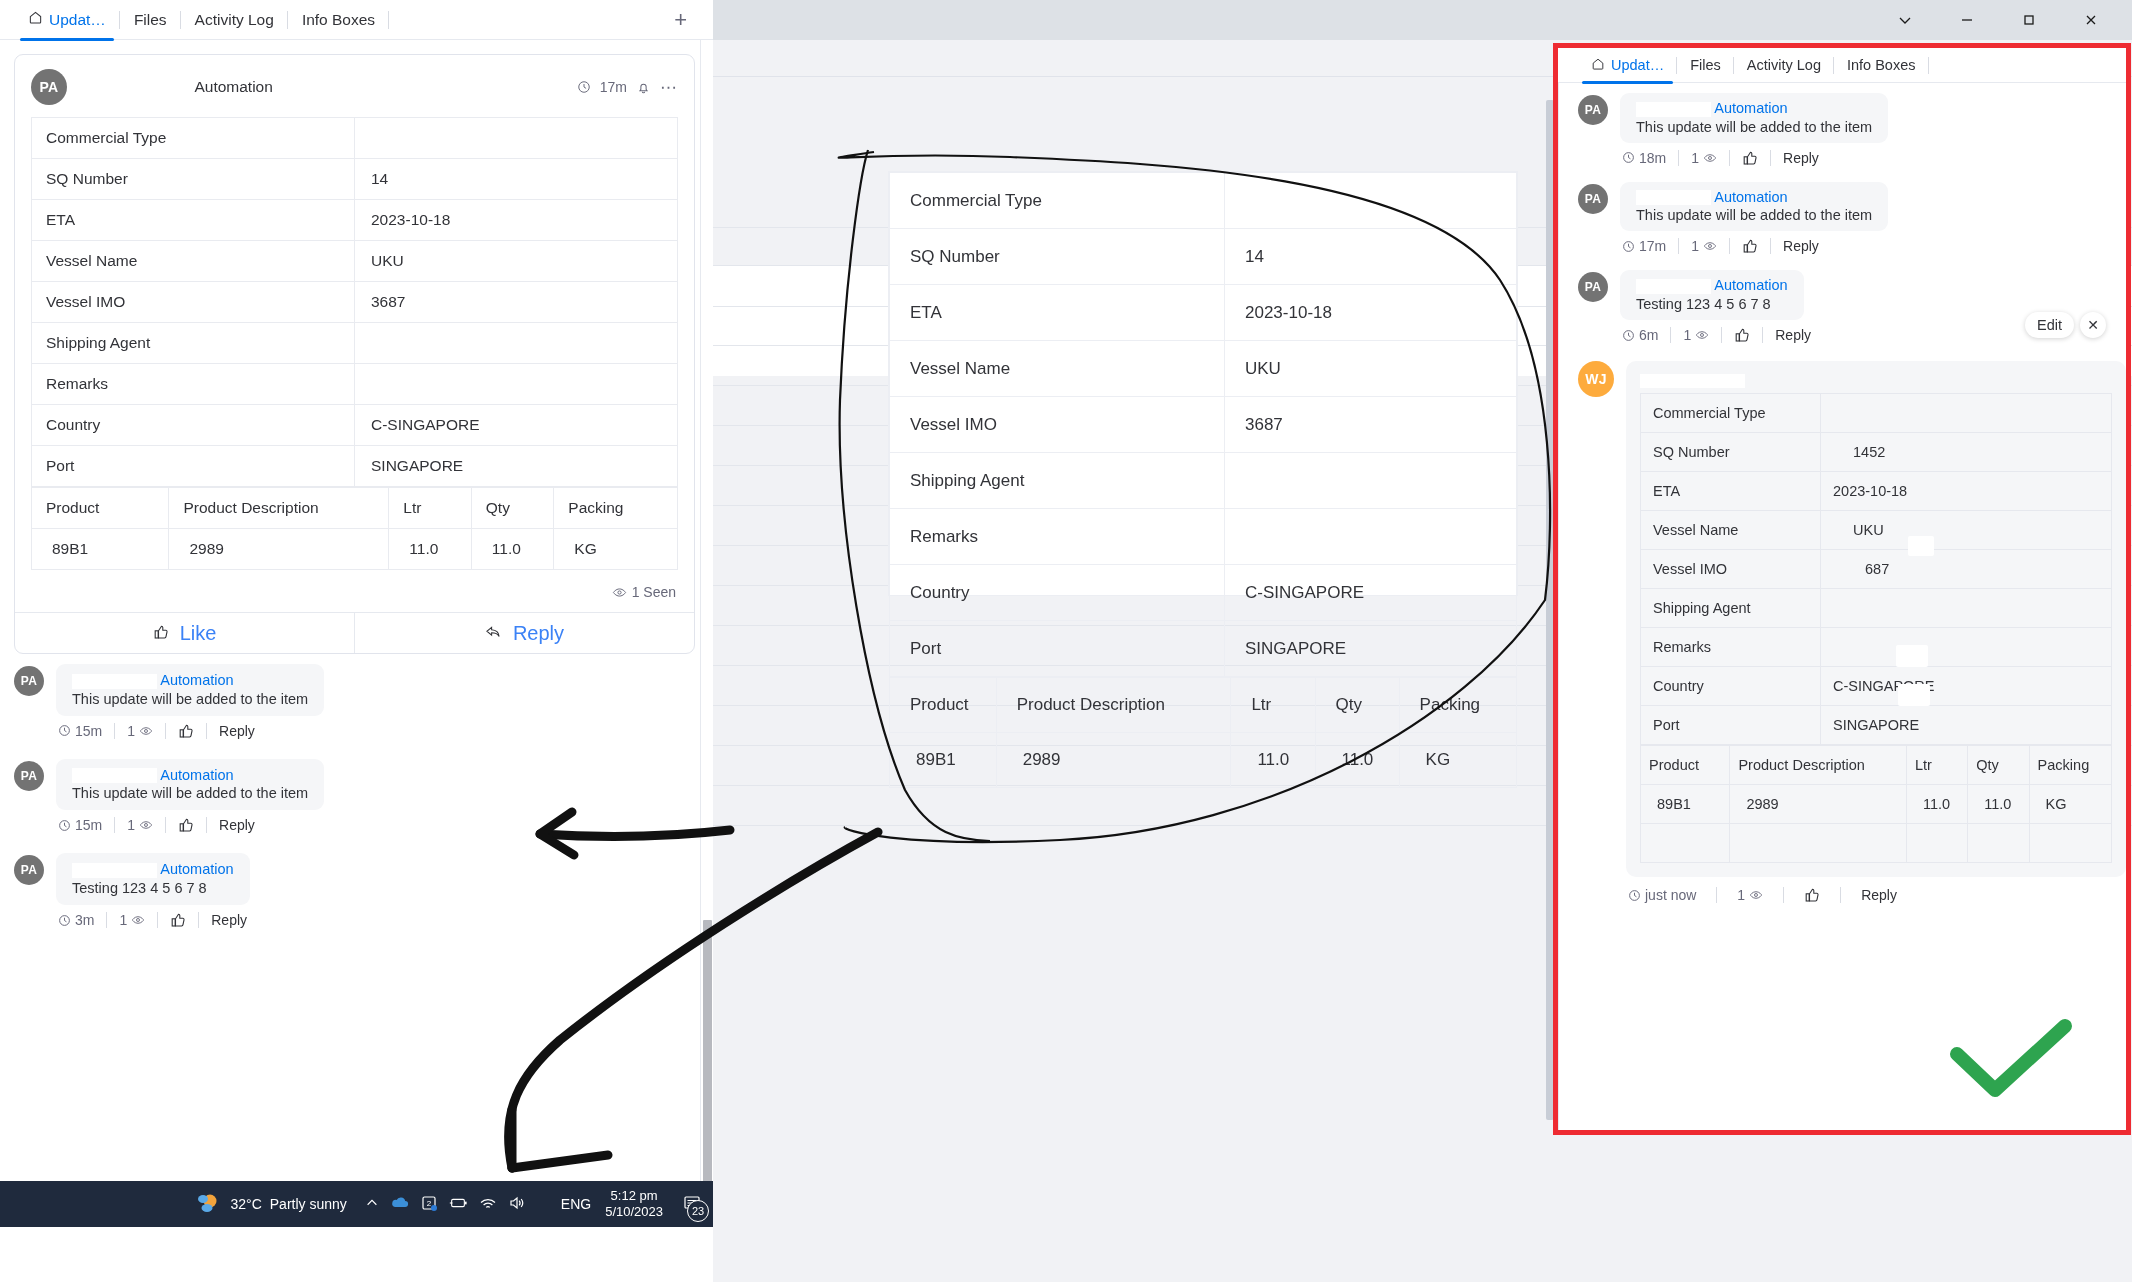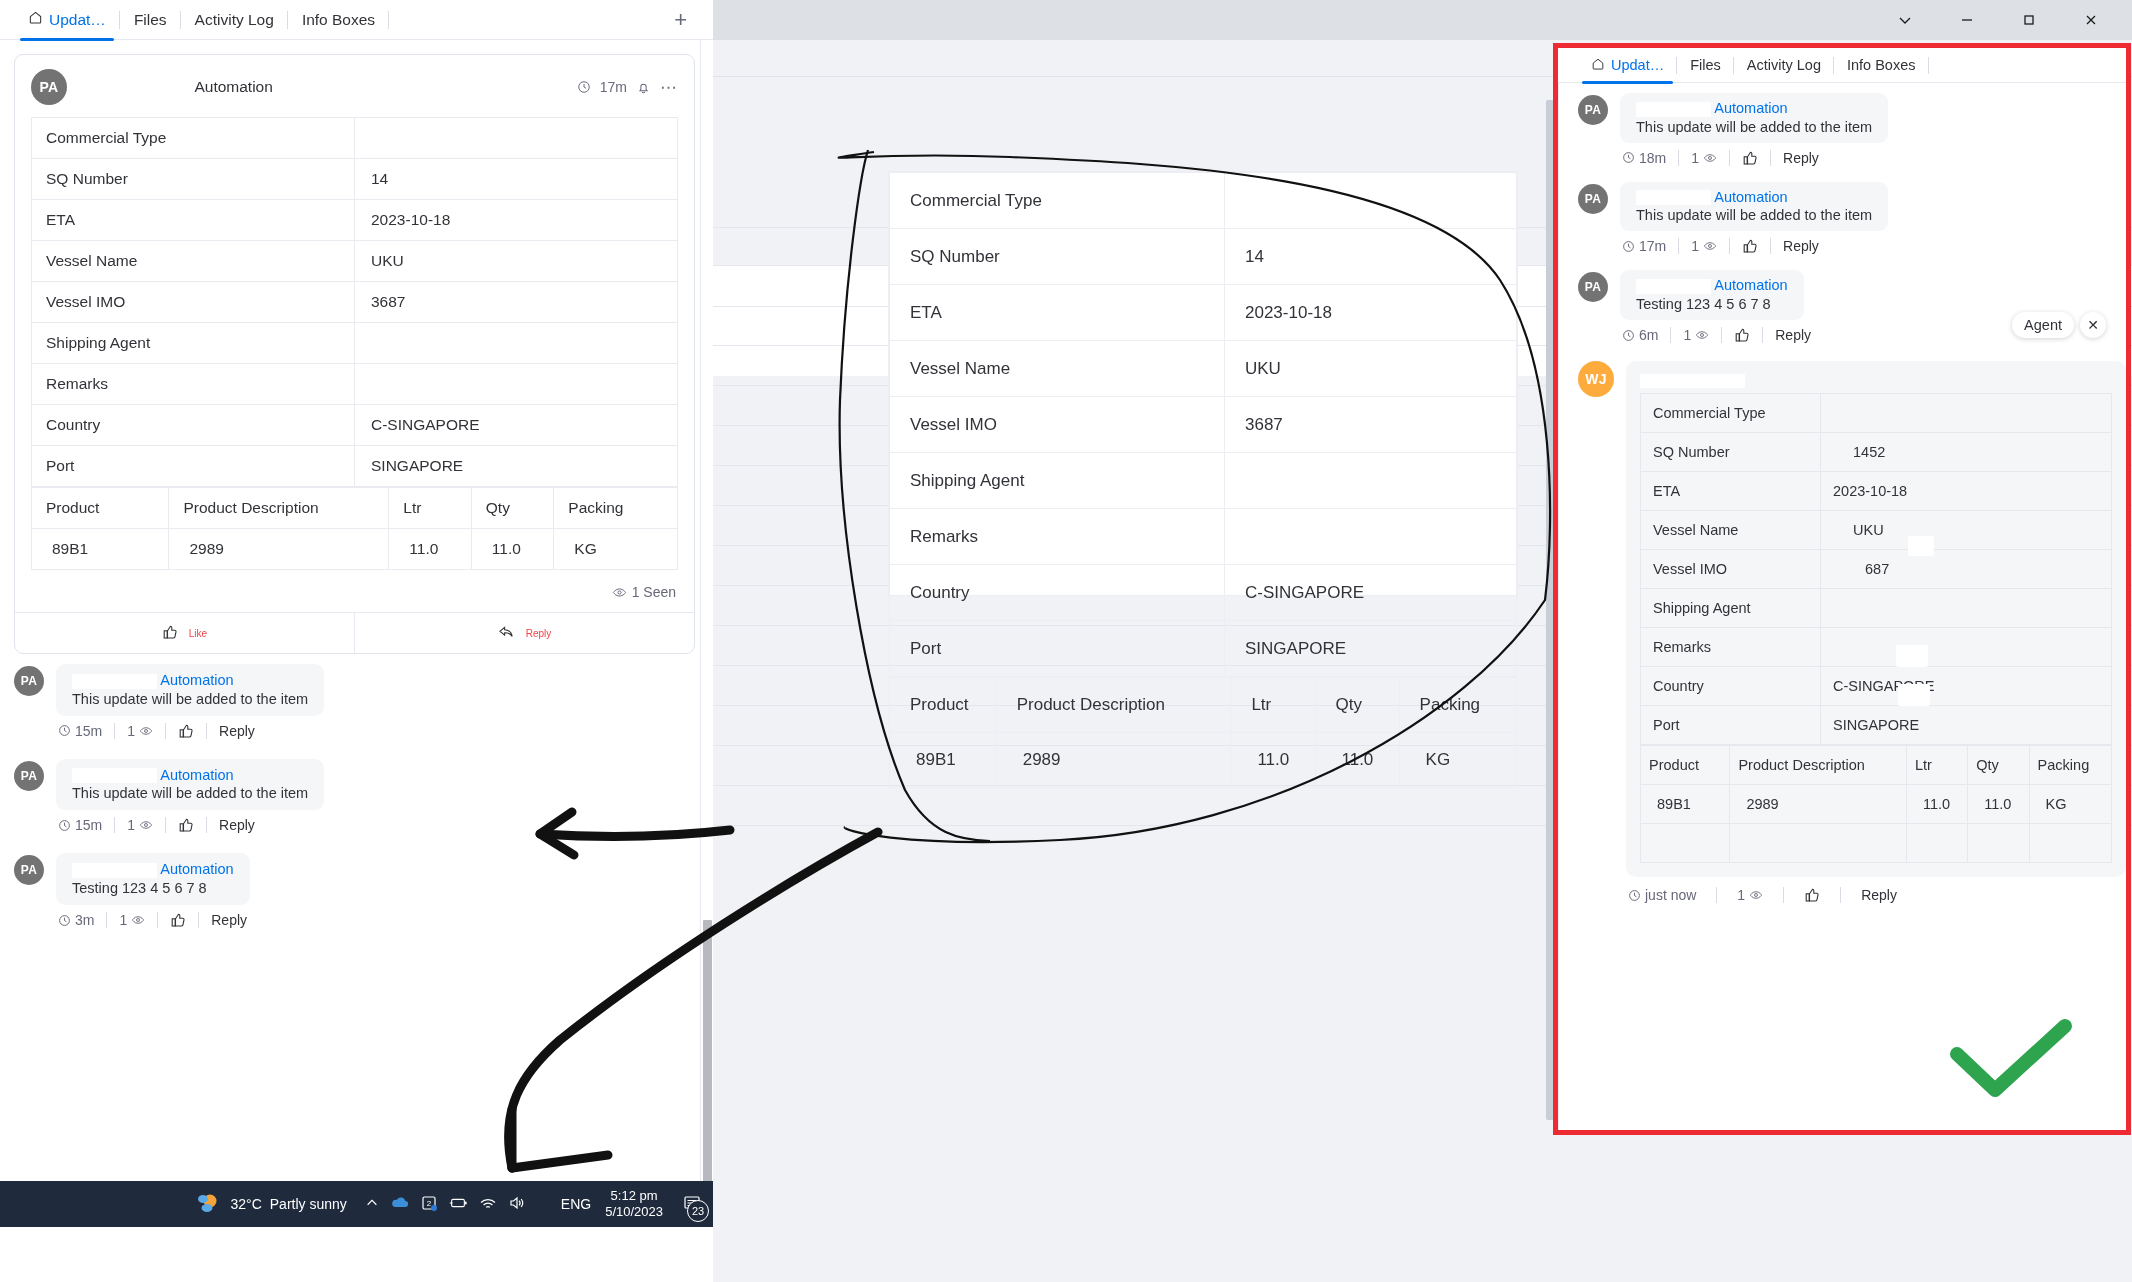--- a/index.html
+++ b/index.html
@@ -90,21 +90,21 @@
   .prod-tbl td.c-pack, .prod-tbl th.c-pack { width: 90px; }
   .prod-tbl th { text-align: left; padding-left: 14px; }
   .prod-tbl td { text-align: left; padding-left: 20px; }
   .prod-tbl th.c-prod { padding-left: 14px; }
 
   .seen-row { display: flex; justify-content: flex-end; align-items: center; gap: 5px;
               color: #676879; font-size: 14px; padding: 14px 18px 12px 0; }
   .actions-row { display: flex; border-top: 1px solid #e6e9ef; }
   .act {
     flex: 1; height: 40px; display: flex; align-items: center; justify-content: center;
-    gap: 11px; font-size: 10px; color: #ef4444;
+    gap: 11px; font-size: 20px; color: #3b82f6;
   }
   .act + .act { border-left: 1px solid #e6e9ef; }
 
   
   .comments { padding: 10px 0 0 14px; }
   .cmt { display: flex; margin-bottom: 6px; }
   .cmt .avatar { width: 30px; height: 30px; font-size: 12px; margin-top: 2px; }
   .cmt-body { margin-left: 12px; }
   .cmt-bubble {
     background: #f5f6f8; border-radius: 9px; padding: 8px 16px 9px 16px; display: inline-block;
@@ -937,21 +937,21 @@
                 </svg>
               </span>
             <span class="divider"></span>
             <span class="reply">Reply</span>
           </div>
         </div>
       </div>
     </div>
 
     <div class="edit-pill">
-      <div class="edit-btn">Agent</div>
+      <div class="edit-btn">Edit</div>
       <div class="close-btn">✕</div>
     </div>
   </div>
 
   <div class="blob" style="left:1908px; top:536px; width:26px; height:20px;"></div>
   <div class="blob" style="left:1896px; top:645px; width:32px; height:22px;"></div>
   <div class="blob" style="left:1898px; top:684px; width:32px; height:22px;"></div>
   <div class="blob" style="left:1668px; top:1022px; width:32px; height:22px;"></div>
   <div class="blob" style="left:1762px; top:1020px; width:22px; height:18px;"></div>
 

